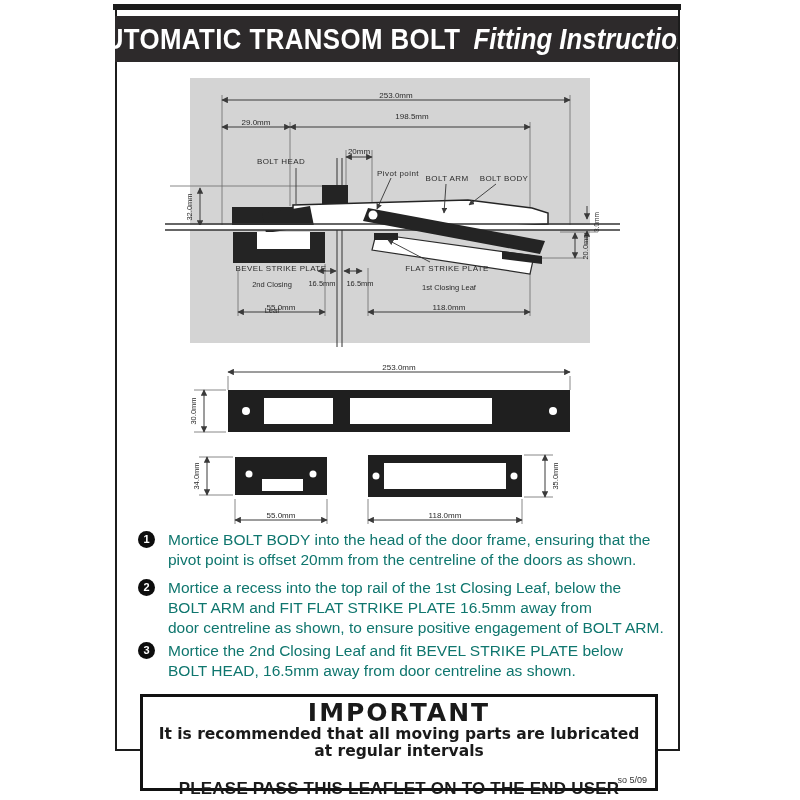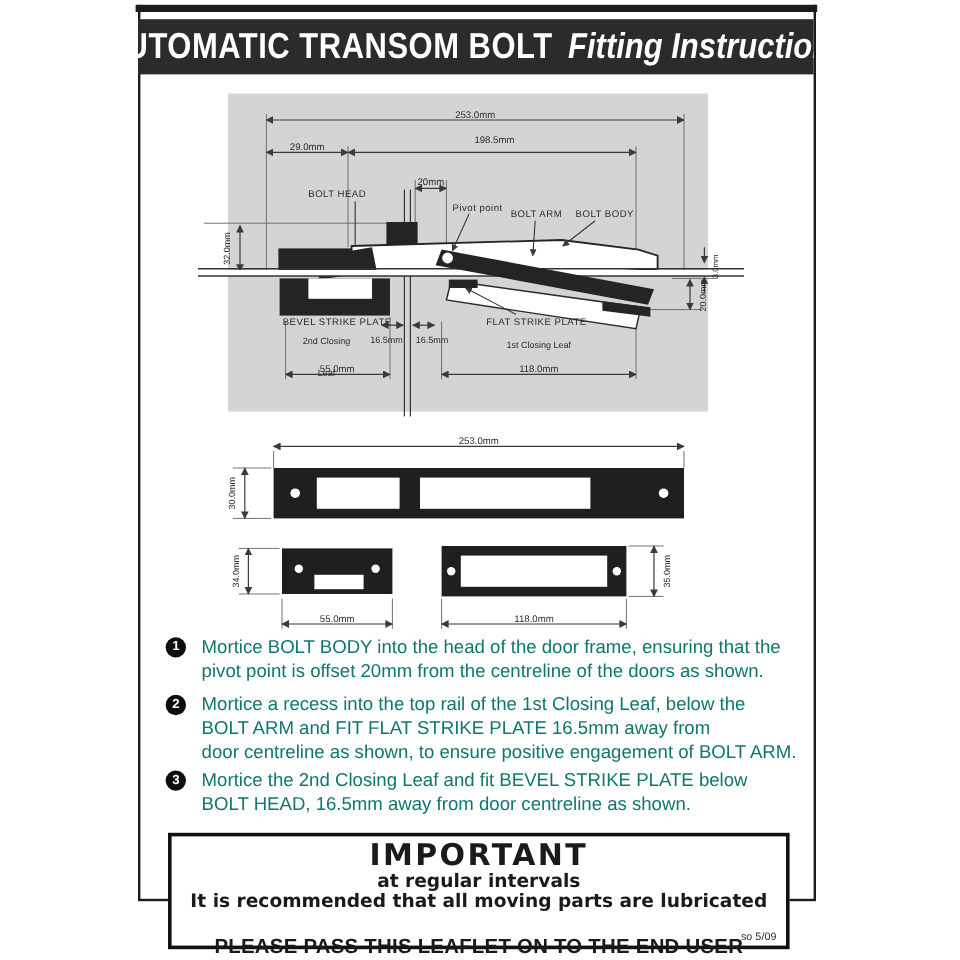--- a/index.html
+++ b/index.html
@@ -238,17 +238,17 @@
 <div class="step" style="top:641px;">
   <div class="bullet">3</div>
   <div class="step-text">
     <div>Mortice the 2nd Closing Leaf and fit BEVEL STRIKE PLATE below</div>
     <div>BOLT HEAD, 16.5mm away from door centreline as shown.</div>
   </div>
 </div>
 
 <div class="important">
   <div class="imp-title">IMPORTANT</div>
+  <div class="imp-line">It is recommended that all moving parts are lubricated</div>
   <div class="imp-line">at regular intervals</div>
-  <div class="imp-line">It is recommended that all moving parts are lubricated</div>
   <div class="imp-line3">PLEASE PASS THIS LEAFLET ON TO THE END USER</div>
   <div class="rev">so 5/09</div>
 </div>
 
 </body></html>

